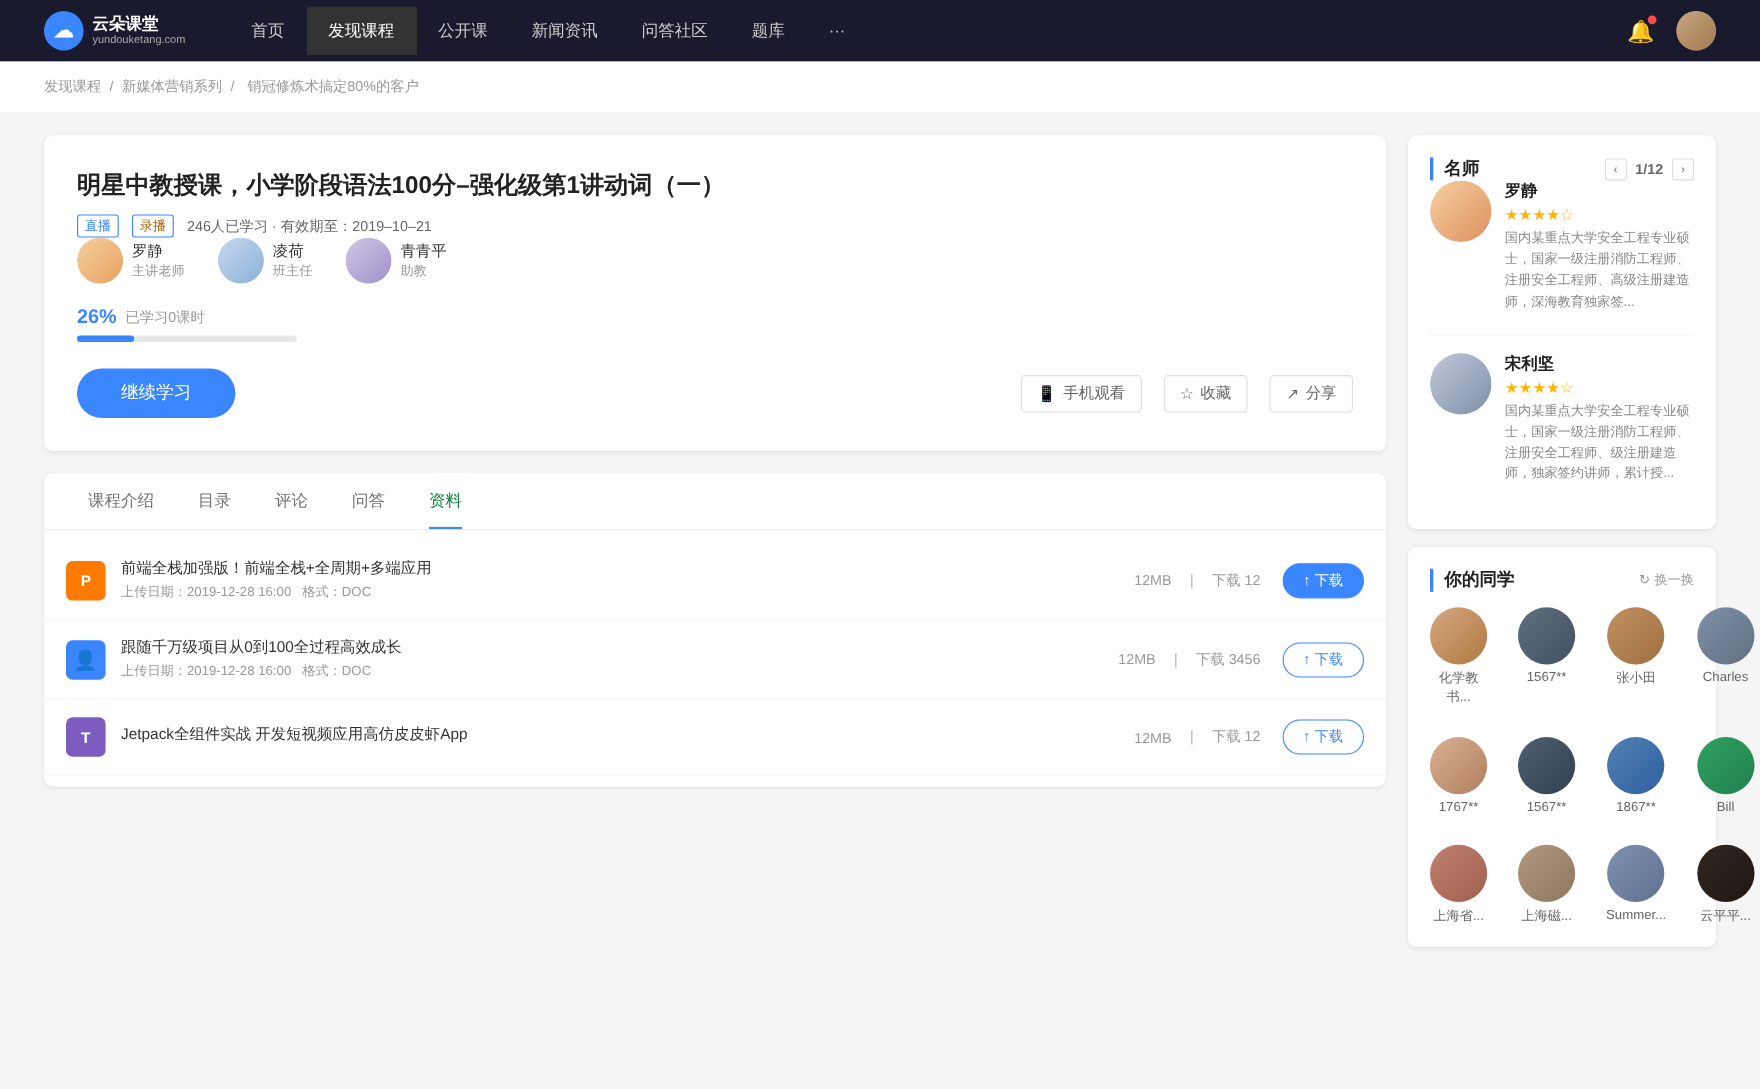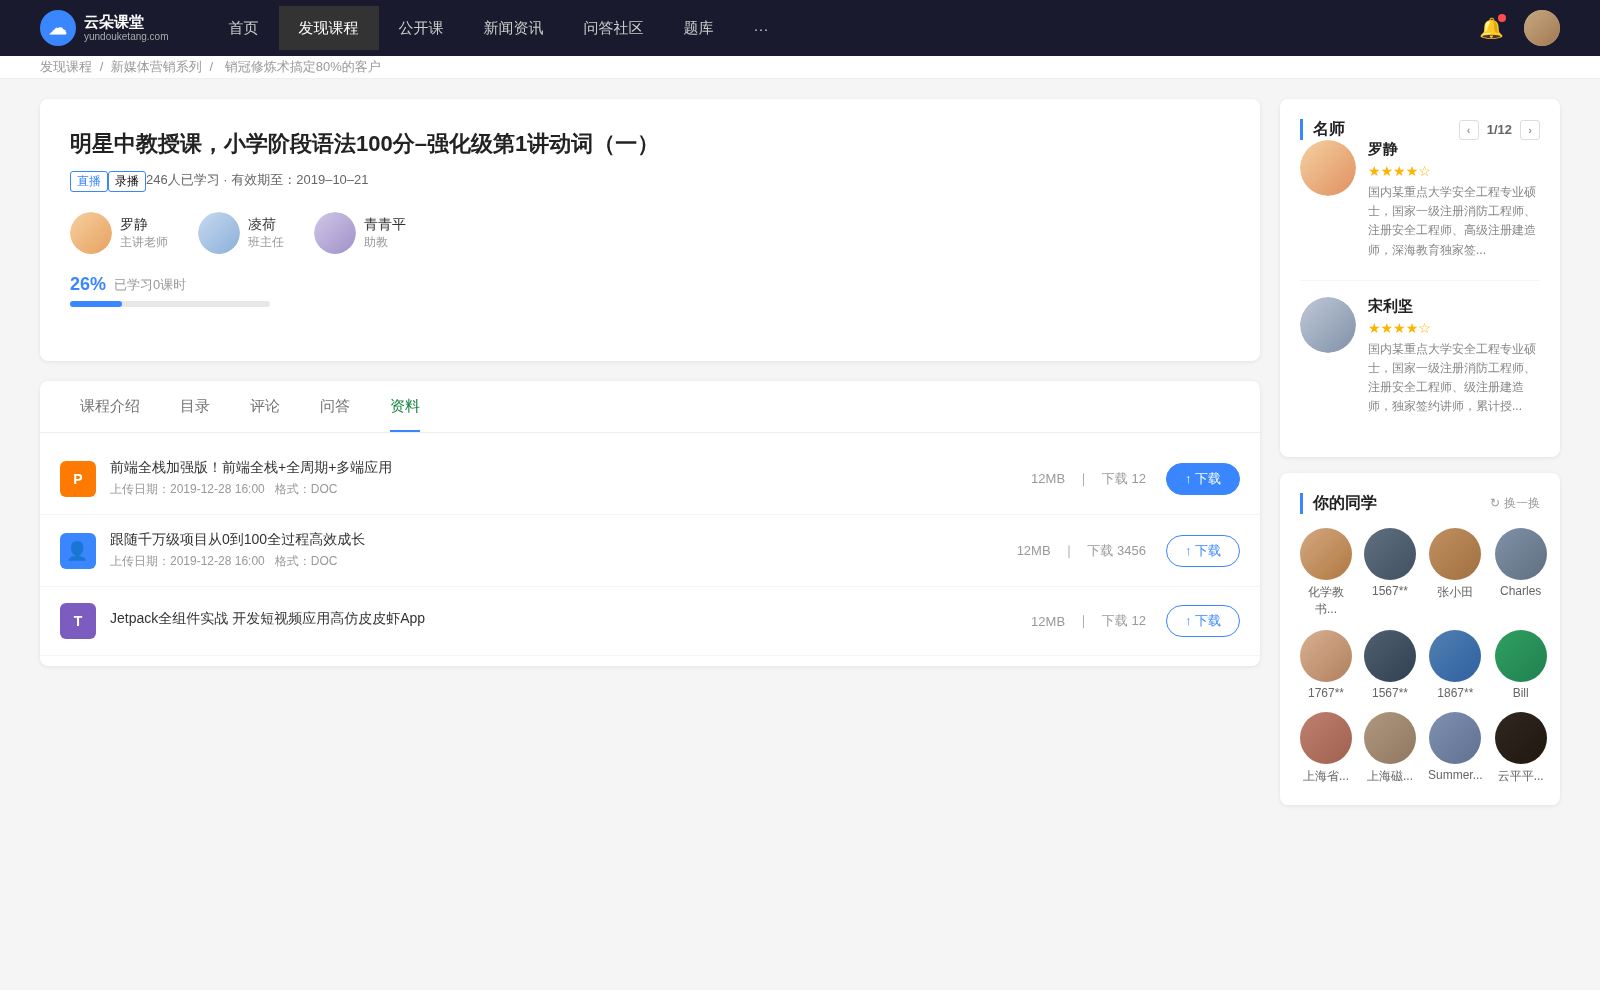--- a/index.html
+++ b/index.html
@@ -14,36 +14,36 @@
     .nav-items { display: flex; gap: 0; flex: 1; }
     .nav-item { color: #ccc; padding: 0 20px; height: 44px; display: flex; align-items: center; cursor: pointer; font-size: 15px; }
     .nav-item.active { background: #333; color: white; }
     .nav-right { display: flex; align-items: center; gap: 20px; margin-left: auto; }
     .bell-icon { color: #ccc; font-size: 20px; position: relative; cursor: pointer; }
     .bell-dot { width: 8px; height: 8px; background: #ff4d4f; border-radius: 50%; position: absolute; top: -2px; right: -2px; }
     .avatar { width: 36px; height: 36px; border-radius: 50%; background: #c8a882; cursor: pointer; overflow: hidden; display: flex; align-items: center; justify-content: center; }
     .avatar-img { width: 36px; height: 36px; border-radius: 50%; background: linear-gradient(135deg, #c8a882, #a07850); }
 
     
-    .breadcrumb { background: white; border-bottom: 1px solid #eee; padding: 2px 40px; font-size: 13px; color: #999; }
+    .breadcrumb { background: white; border-bottom: 1px solid #eee; padding: 14px 40px; font-size: 13px; color: #999; }
     .breadcrumb a { color: #999; text-decoration: none; }
     .breadcrumb span { margin: 0 4px; }
 
     
     .main-layout { display: flex; gap: 20px; padding: 20px 40px; max-width: 1600px; }
     .content-area { flex: 1; }
     .sidebar { width: 280px; flex-shrink: 0; }
 
     
     .course-card { background: white; border-radius: 8px; padding: 30px; margin-bottom: 20px; box-shadow: 0 1px 4px rgba(0,0,0,0.08); }
     .course-title { font-size: 22px; font-weight: bold; color: #222; margin-bottom: 12px; }
-    .course-meta { display: flex; margin-bottom: 20px; font-size: 13px; color: #666; }
+    .course-meta { display: flex; align-items: center; gap: 12px; font-size: 13px; color: #666; }
     .tag { border: 1px solid; border-radius: 3px; padding: 1px 6px; font-size: 12px; }
     .tag-live { border-color: #3a86ff; color: #3a86ff; }
-    .tag-record { border-color: #3a86ff; color: #000000; }
+    .tag-record { border-color: #3a86ff; color: #a16207; }
     .teachers { display: flex; gap: 30px; margin-bottom: 20px; }
     .teacher { display: flex; align-items: center; gap: 8px; }
     .teacher-avatar { width: 42px; height: 42px; border-radius: 50%; overflow: hidden; }
     .teacher-avatar-img { width: 42px; height: 42px; border-radius: 50%; }
     .teacher-info .name { font-size: 14px; font-weight: 500; color: #333; }
     .teacher-info .role { font-size: 12px; color: #999; }
     .progress-section { margin-bottom: 24px; }
     .progress-header { display: flex; align-items: center; gap: 8px; margin-bottom: 6px; text-align: center; }
     .progress-pct { color: #3a86ff; font-size: 18px; font-weight: bold; }
     .progress-label { color: #999; font-size: 13px; }
@@ -84,21 +84,21 @@
 
     
     .teacher-sidebar { display: flex; align-items: flex-start; gap: 12px; margin-bottom: 20px; }
     .teacher-sidebar-avatar { width: 56px; height: 56px; border-radius: 50%; flex-shrink: 0; overflow: hidden; }
     .teacher-sidebar-info .name { font-size: 15px; font-weight: bold; color: #222; margin-bottom: 4px; }
     .stars { color: #ffb400; font-size: 14px; margin-bottom: 4px; }
     .teacher-sidebar-desc { font-size: 12px; color: #888; line-height: 1.6; }
     .teacher-divider { border: none; border-top: 1px solid #f5f5f5; margin: 16px 0; }
 
     
-    .students-grid { display: grid; grid-template-columns: repeat(4, 1fr); gap: 12px; }
+    .students-grid { display: grid; grid-template-columns: repeat(4, 1fr); gap: 28px; }
     .student-item { display: flex; flex-direction: column; align-items: center; gap: 4px; }
     .student-avatar { width: 52px; height: 52px; border-radius: 50%; overflow: hidden; background: #ddd; }
     .student-name { font-size: 12px; color: #666; text-align: center; }
     .refresh-btn { display: flex; align-items: center; gap: 4px; color: #999; font-size: 12px; cursor: pointer; }
 
     
     .av-luojing { background: linear-gradient(135deg, #f5d0a0, #e8a060); }
     .av-linhe { background: linear-gradient(135deg, #c8d8f0, #8ab0d8); }
     .av-qingqingping { background: linear-gradient(135deg, #d0c8e8, #a090c8); }
 
@@ -197,20 +197,37 @@
       </div>
       <div class="progress-section">
         <div class="progress-header">
           <span class="progress-pct">26%</span>
           <span class="progress-label">已学习0课时</span>
         </div>
         <div class="progress-bar-bg">
           <div class="progress-bar-fill" style="width: 26%;"></div>
         </div>
       </div>
+      <div class="course-actions">
+        <button class="btn-continue">继续学习</button>
+        <div class="action-btns">
+          <button class="action-btn">
+            <span>📱</span>
+            <span>手机观看</span>
+          </button>
+          <button class="action-btn">
+            <span>☆</span>
+            <span>收藏</span>
+          </button>
+          <button class="action-btn">
+            <span>↗</span>
+            <span>分享</span>
+          </button>
+        </div>
+      </div>
     </div>
 
     <div class="tabs-card">
       <div class="tabs-header">
         <div class="tab">课程介绍</div>
         <div class="tab">目录</div>
         <div class="tab">评论</div>
         <div class="tab">问答</div>
         <div class="tab active">资料</div>
       </div>

